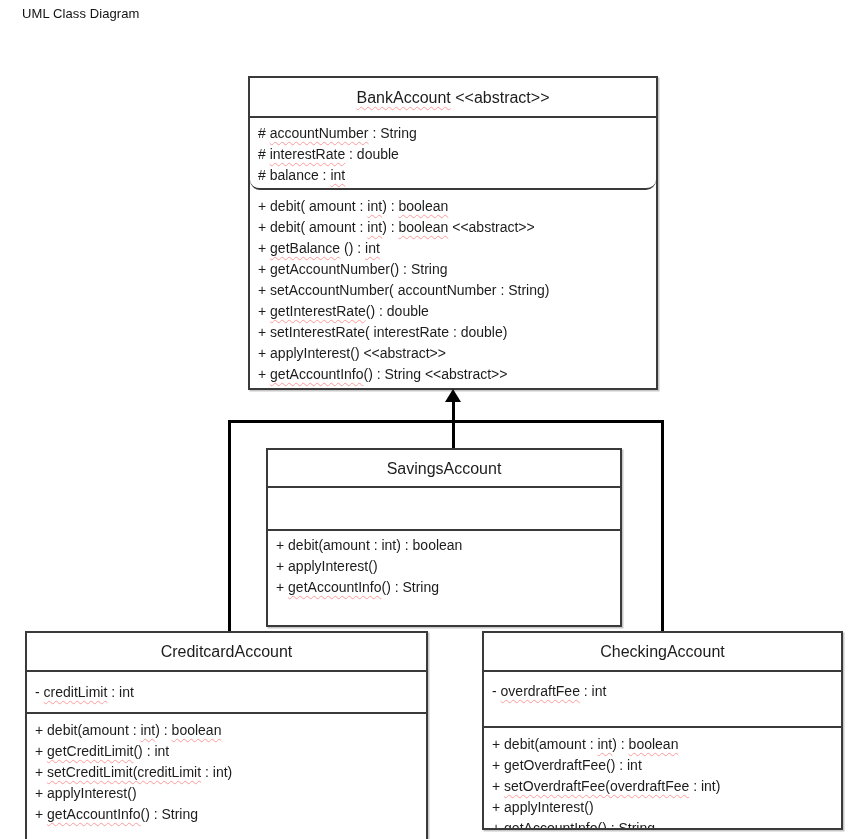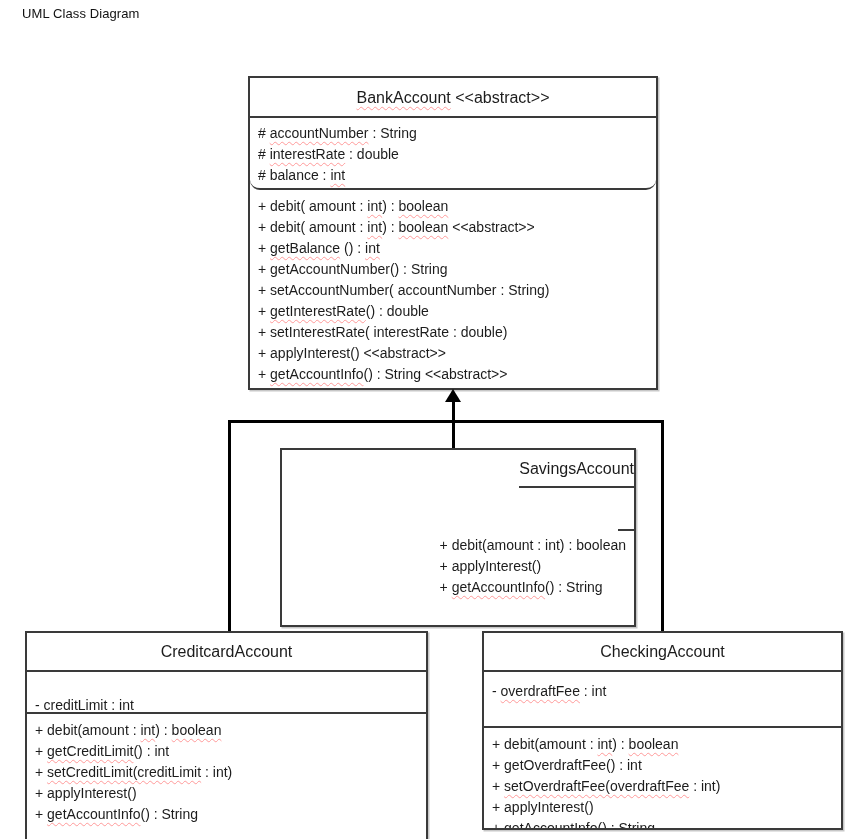--- a/index.html
+++ b/index.html
@@ -30,27 +30,27 @@
     text-decoration-color:#ff9a9a;
     text-decoration-thickness:1px;
     text-underline-offset:3px;
     text-decoration-skip-ink:none;
   }
   
   #box-bank{left:248px;top:76px;width:410px;height:314px;}
   #box-bank .uml-header{height:40px;}
   #box-bank .uml-attrs{height:72px;border-radius:10px;}
   #box-bank .uml-methods{padding-top:6px;}
-  #box-savings{left:280px;top:448px;width:356px;height:179px;align-items:flex-end;}
+  #box-savings{left:266px;top:448px;width:356px;height:179px;}
   #box-savings .uml-header{height:38px;padding-top:8px;}
   #box-savings .uml-attrs{height:43px;}
   #box-savings .uml-methods{padding-top:4px;}
   #box-credit{left:25px;top:631px;width:403px;height:224px;}
   #box-credit .uml-header{height:39px;padding-top:8px;}
-  #box-credit .uml-attrs{height:42px;padding-top:23px;}
+  #box-credit .uml-attrs{height:42px;padding-top:10px;}
   #box-credit .uml-methods{padding-top:6px;}
   #box-checking{left:482px;top:631px;width:361px;height:199px;}
   #box-checking .uml-header{height:39px;padding-top:8px;}
   #box-checking .uml-attrs{height:56px;padding-top:9px;}
   #box-checking .uml-methods{padding-top:6px;}
   
   .line{position:absolute;background:#000;}
   #conn-top{left:228px;top:420px;width:436px;height:3px;}
   #conn-left{left:228px;top:420px;width:3px;height:211px;}
   #conn-right{left:661px;top:420px;width:3px;height:211px;}

